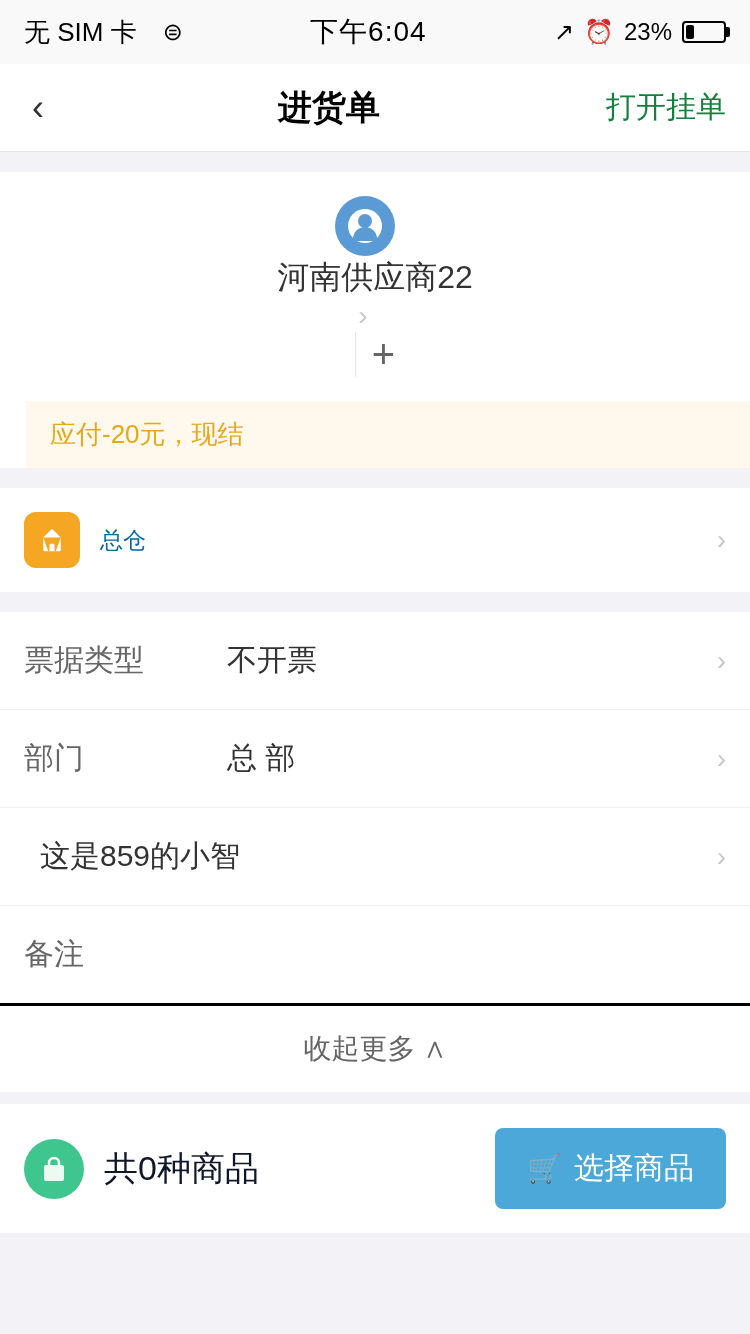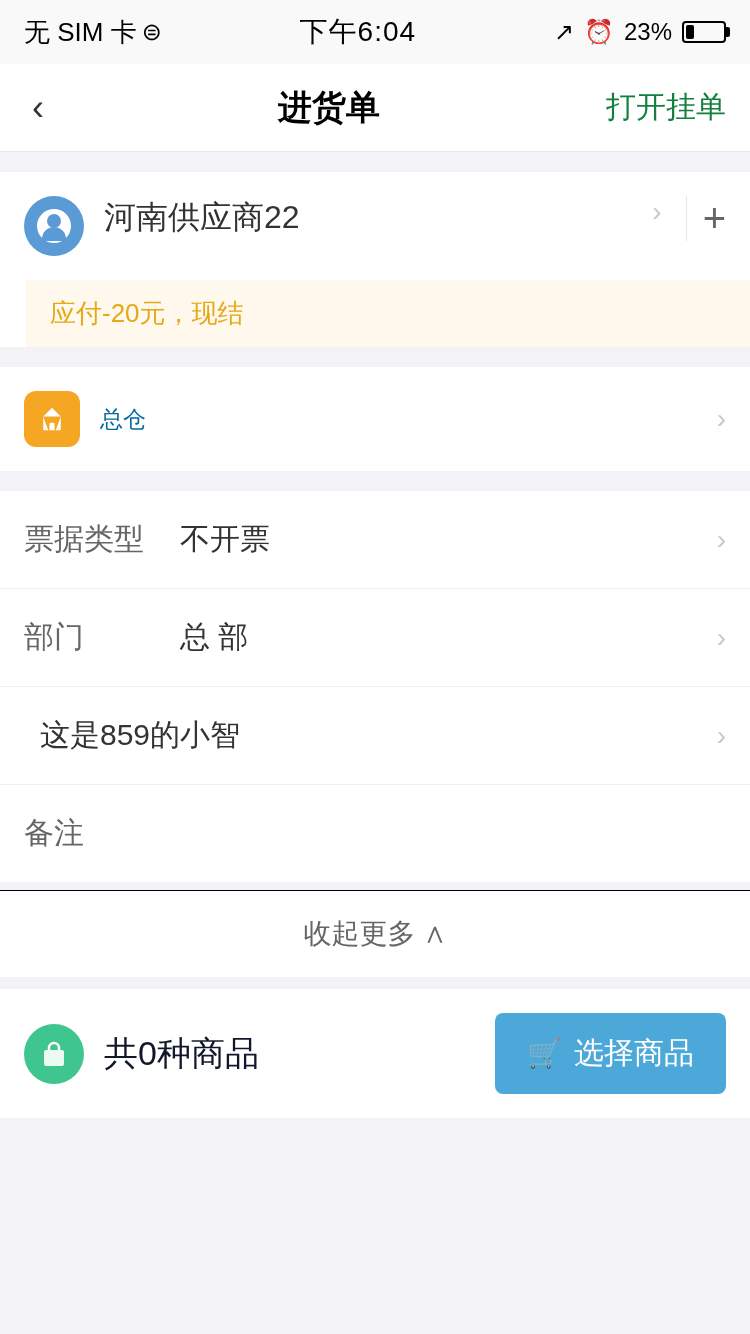--- a/index.html
+++ b/index.html
@@ -21,21 +21,21 @@
       display: flex;
       align-items: center;
       justify-content: space-between;
       padding: 0 24px;
       font-size: 26px;
       color: #000;
     }
     .status-left {
       display: flex;
       align-items: center;
-      gap: 5px;
+      gap: 26px;
       font-size: 26px;
       font-weight: 500;
     }
     .status-wifi {
       font-size: 24px;
     }
     .status-center {
       font-size: 28px;
       font-weight: 500;
       letter-spacing: 1px;
@@ -116,24 +116,25 @@
     
     .card {
       background: #fff;
       margin-bottom: 0;
     }
 
     
     .supplier-row {
       background: #fff;
       display: flex;
-      align-items: flex-start;
-      padding: 24px 24px;
+      align-items: center;
+      padding: 24px 7px;
       border-bottom: none;
       min-height: 80px;
+      flex-direction: column;
     }
     .supplier-avatar {
       width: 60px;
       height: 60px;
       border-radius: 50%;
       background: #5b9bd5;
       display: flex;
       align-items: center;
       justify-content: center;
       margin-right: 20px;
@@ -231,20 +232,21 @@
     
     .form-section {
       background: #fff;
     }
     .form-row {
       display: flex;
       align-items: center;
       padding: 28px 24px;
       border-bottom: 1px solid #f0f0f0;
       min-height: 90px;
+      gap: 47px;
     }
     .form-row:last-child {
       border-bottom: none;
     }
     .form-label {
       font-size: 30px;
       color: #666;
       width: 140px;
       flex-shrink: 0;
     }
@@ -254,29 +256,28 @@
       color: #333;
       padding-left: 16px;
     }
     .form-value.placeholder {
       color: #c7c7cc;
     }
 
     
     .collapse-bar {
       background: #fff;
-      border-top: 1px solid #000000;
+      border-top: 3px solid #000000;
       display: flex;
       align-items: center;
       justify-content: center;
       padding: 24px;
       font-size: 28px;
       color: #666;
       cursor: pointer;
-      margin-top: 8px;
     }
 
     
     .bottom-section {
       background: #fff;
       border-top: 12px solid #f2f2f7;
       display: flex;
       align-items: center;
       padding: 24px;
       min-height: 96px;

